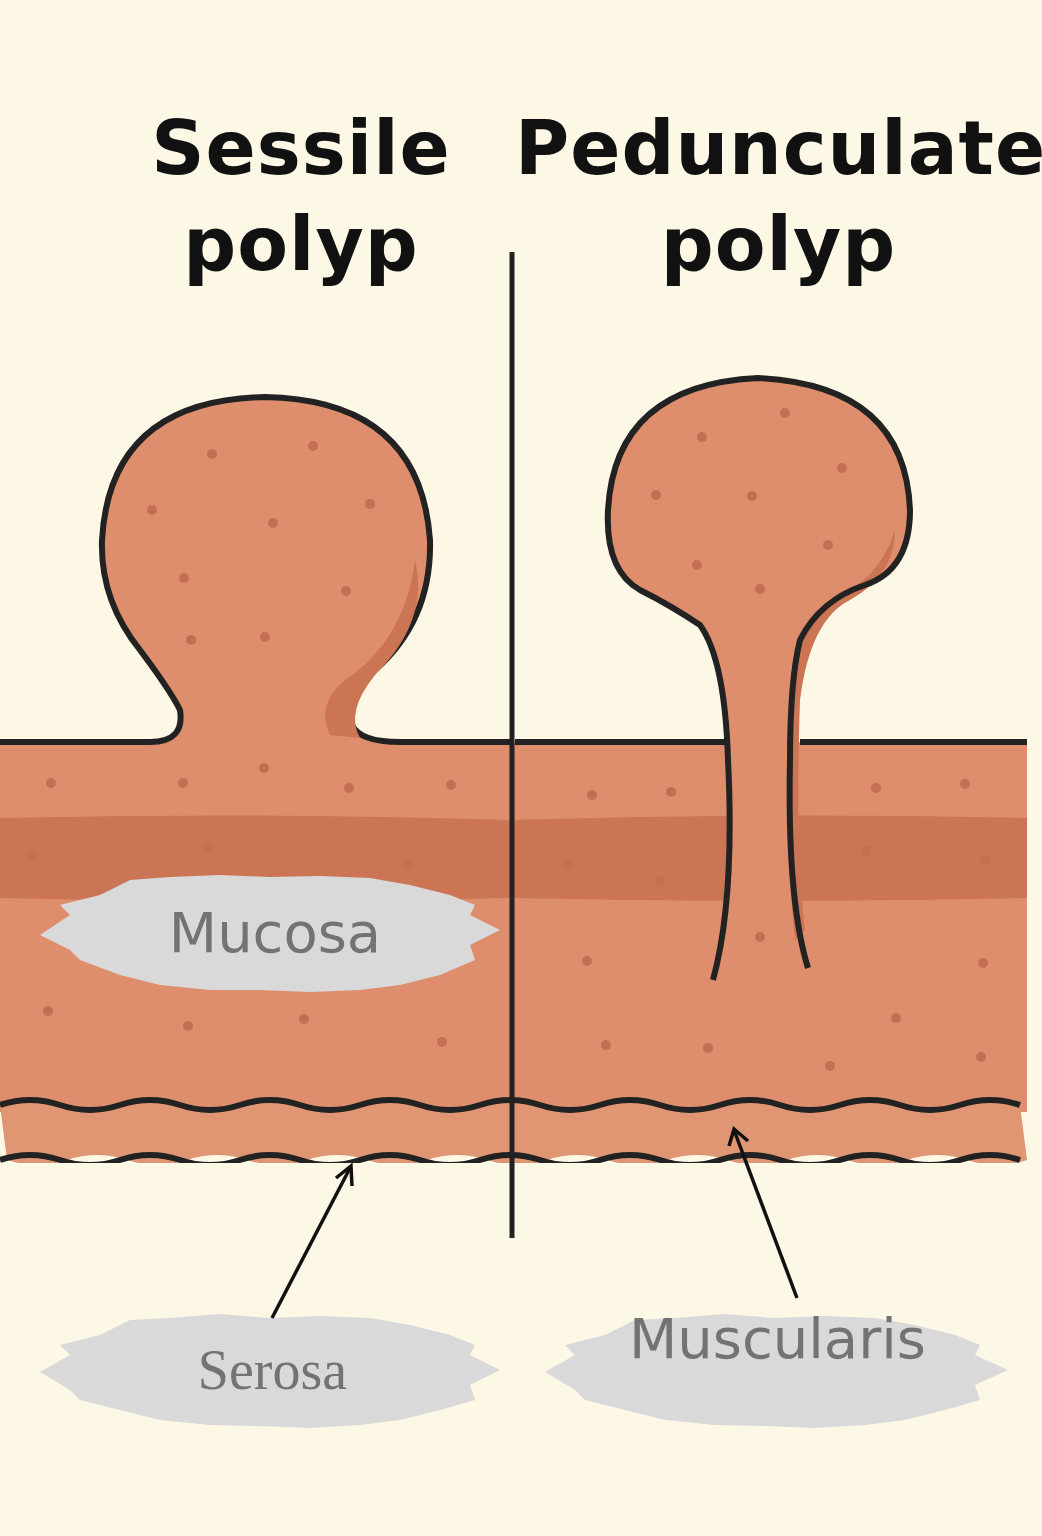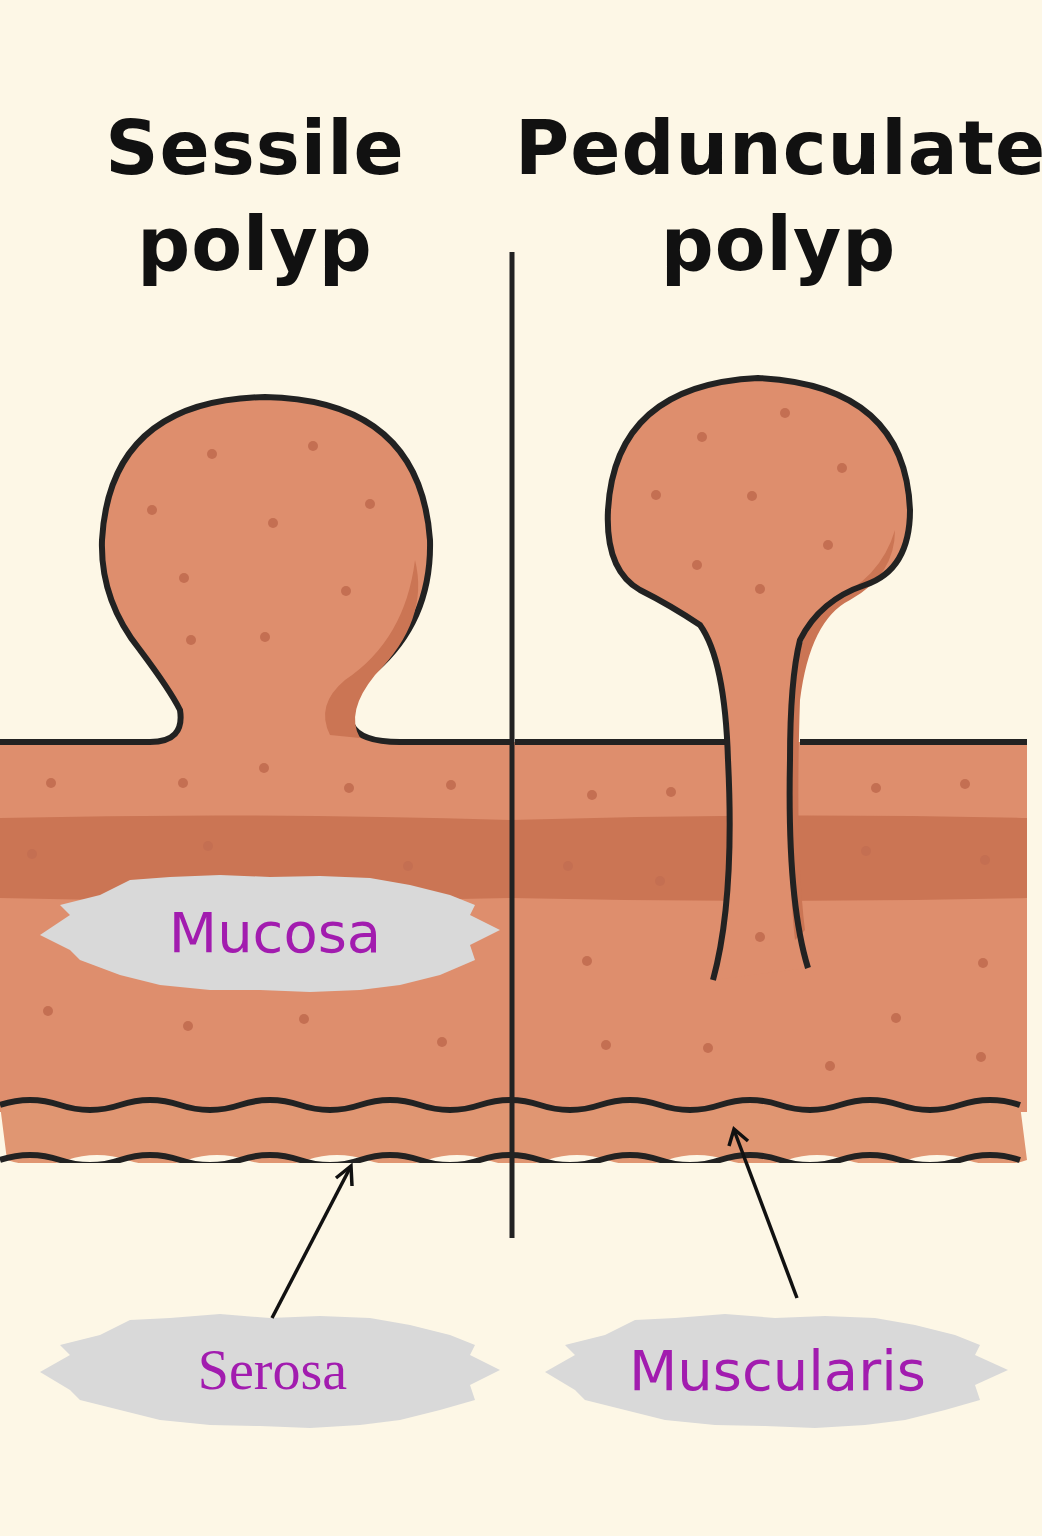--- a/index.html
+++ b/index.html
@@ -1,21 +1,21 @@
 <!DOCTYPE html>
 <html><head>
 <meta charset="utf-8">
 <style>
   html,body{margin:0;padding:0;}
   body{width:1042px;height:1536px;background:#fdf7e6;position:relative;overflow:hidden;font-family:"DejaVu Sans",sans-serif;}
   .title{position:absolute;text-align:center;font-family:"DejaVu Sans",sans-serif;font-weight:bold;font-size:74px;line-height:96px;color:#111;letter-spacing:1px;}
-  #t-left{left:0;width:510px;top:100px;}
+  #t-left{left:0;width:510px;top:100px;padding-left:46px;}
   #t-right{left:515px;width:527px;top:100px;}
   svg{position:absolute;left:0;top:0;}
-  .lbl{position:absolute;text-align:center;font-family:"DejaVu Sans",sans-serif;font-size:56px;color:#a21caf;}
+  .lbl{position:absolute;text-align:center;font-family:"DejaVu Sans",sans-serif;font-size:56px;color:#737373;}
 </style>
 </head>
 <body>
 
 <div id="t-left" class="title">
   <div>Sessile</div>
   <div>polyp</div>
 </div>
 <div id="t-right" class="title">
   <div>Pedunculated</div>
@@ -107,13 +107,13 @@
   <g stroke="#111" stroke-width="3.5" fill="none">
     <line x1="272" y1="1318" x2="350" y2="1168"></line>
     <path d="M336 1178 L351 1166 L352 1186"></path>
     <line x1="797" y1="1298" x2="734" y2="1130"></line>
     <path d="M729 1146 L734 1129 L748 1141"></path>
   </g>
 </svg>
 
 <div class="lbl" style="left:40px;width:470px;top:900px;">Mucosa</div>
 <div class="lbl" style="left:40px;width:465px;top:1338px;font-family:Liberation Serif, serif;">Serosa</div>
-<div class="lbl" style="left:545px;width:465px;top:1338px;">Muscularis</div>
+<div class="lbl" style="left:545px;width:465px;top:1306px;">Muscularis</div>
 
 </body></html>

